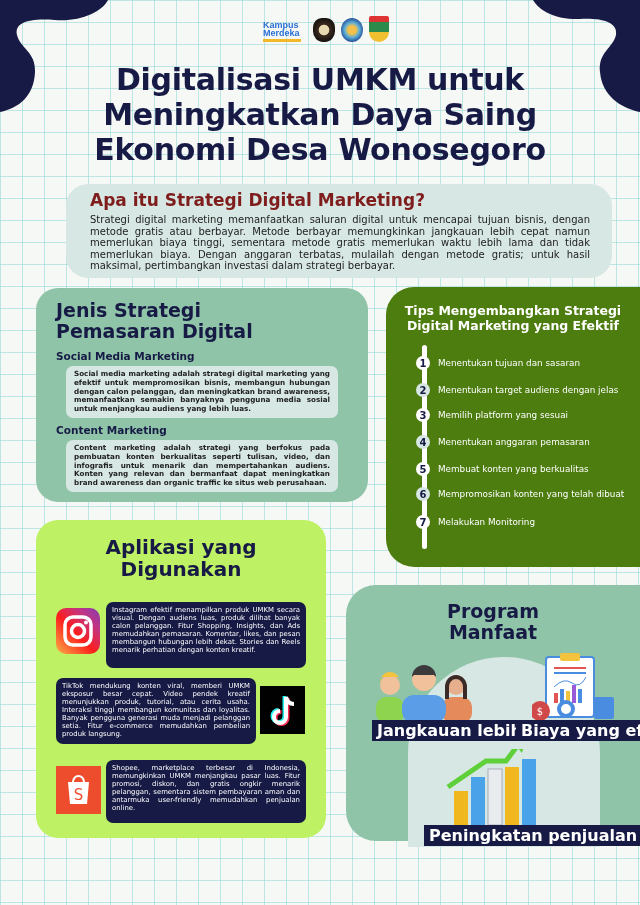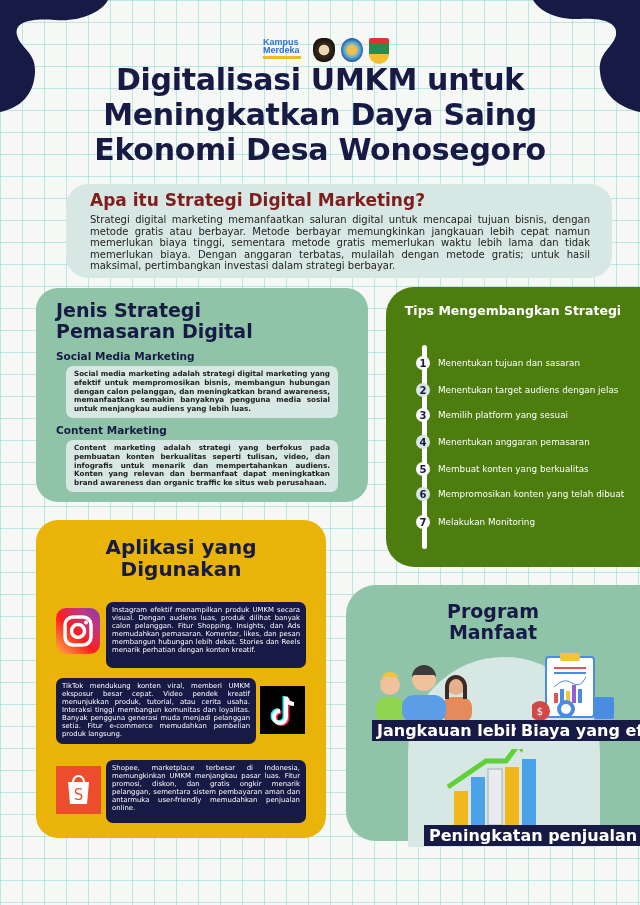--- a/index.html
+++ b/index.html
@@ -9,21 +9,21 @@
     font-family:"DejaVu Sans","Liberation Sans",sans-serif;
     color:#161a45;
     background-color:#f6f8f5;
     background-image:
       linear-gradient(to right, rgba(140,215,215,.55) 1px, transparent 1px),
       linear-gradient(to bottom, rgba(140,215,215,.55) 1px, transparent 1px);
     background-size:22px 22px;
     background-position:0 0;
   }
   .blob{position:absolute;}
-  .logos{position:absolute;left:263px;top:38px;display:flex;gap:6px;align-items:flex-start;}
+  .logos{position:absolute;left:263px;top:16px;display:flex;gap:6px;align-items:flex-end;}
   .logo-km{font-family:"Liberation Sans",sans-serif;font-weight:700;font-size:9px;line-height:8px;color:#2a6fd6;width:44px;}
   .logo-km .strip{display:block;margin-top:2px;height:3px;background:#f2b928;width:38px;}
   .logo-circ{width:22px;height:24px;border-radius:50%;}
   .title{
     position:absolute;left:0;top:62px;width:640px;text-align:center;
     font-family:"DejaVu Sans",sans-serif;font-weight:600;
     font-size:30px;line-height:35px;color:#161a45;letter-spacing:-0.3px;
   }
   .card{position:absolute;border-radius:22px;}
   .what{left:66px;top:184px;width:546px;height:94px;background:#d7e7e3;padding:6px 22px 0 24px;}
@@ -33,21 +33,21 @@
   .jenis h2{font-size:19px;line-height:21px;font-weight:700;color:#161a45;}
   .jenis h3{font-size:10.5px;font-weight:700;color:#161a45;margin:8px 0 4px 0;}
   .jenis .box{margin-left:10px;width:272px;background:#d7e7e3;border-radius:7px;padding:4px 8px;font-size:7.2px;line-height:8.8px;text-align:justify;color:#222;font-weight:bold;}
   .tips{left:386px;top:287px;width:254px;height:280px;background:#4d7c0f;border-radius:28px 0 0 28px;padding:16px 0 0 0;color:#fff;}
   .tips h2{font-size:12.5px;line-height:15px;font-weight:700;text-align:center;color:#fff;}
   .timeline{position:absolute;left:36px;top:58px;width:5px;height:204px;background:#fff;border-radius:3px;}
   .tip{position:absolute;left:30px;display:flex;align-items:center;}
   .tip .num{width:14px;height:14px;border-radius:50%;background:#fff;color:#161a45;font-size:10px;font-weight:700;display:flex;align-items:center;justify-content:center;}
   .tip .num.alt{background:#d7e7e3;}
   .tip .txt{font-size:8.8px;color:#fff;margin-left:8px;white-space:nowrap;}
-  .apps{left:36px;top:520px;width:290px;height:318px;background:#eab308;padding:16px 0 0 0;}
+  .apps{left:36px;top:520px;width:290px;height:318px;background:#bef264;padding:16px 0 0 0;}
   .apps h2{font-size:20px;line-height:22px;font-weight:700;text-align:center;color:#161a45;}
   .app-text{position:absolute;background:#161a45;color:#fff;border-radius:7px;padding:4px 6px;font-size:6.9px;line-height:8px;text-align:justify;}
   .ig{position:absolute;width:44px;height:46px;border-radius:10px;
       background:linear-gradient(45deg,#fcb045 0%,#fd1d1d 45%,#c13584 75%,#833ab4 100%);}
   .tt{position:absolute;width:45px;height:48px;background:#010101;}
   .sp{position:absolute;width:45px;height:48px;background:#ee4d2d;}
   .manfaat{left:346px;top:585px;width:294px;height:256px;background:#8fc4a8;border-radius:30px 0 0 30px;}
   .manfaat h2{position:absolute;left:0;width:294px;top:16px;text-align:center;font-size:19px;line-height:21px;font-weight:700;color:#161a45;}
   .arc{position:absolute;left:62px;top:72px;width:192px;height:190px;border-radius:96px 96px 0 0;background:#d7e7e3;}
   .lbl{position:absolute;background:#161a45;color:#fff;font-size:16px;font-weight:700;padding:1px 5px;white-space:nowrap;}
@@ -90,20 +90,21 @@
   </h2>
   <h3>Social Media Marketing</h3>
   <div class="box">Social media marketing adalah strategi digital marketing yang efektif untuk mempromosikan bisnis, membangun hubungan dengan calon pelanggan, dan meningkatkan brand awareness, memanfaatkan semakin banyaknya pengguna media sosial untuk menjangkau audiens yang lebih luas.</div>
   <h3 style="margin-top:6px;">Content Marketing</h3>
   <div class="box">Content marketing adalah strategi yang berfokus pada pembuatan konten berkualitas seperti tulisan, video, dan infografis untuk menarik dan mempertahankan audiens. Konten yang relevan dan bermanfaat dapat meningkatkan brand awareness dan organic traffic ke situs web perusahaan.</div>
 </div>
 
 <div class="card tips">
   <h2>
     <div>Tips Mengembangkan Strategi</div>
+    <div>Digital Marketing yang Efektif</div>
   </h2>
   <div class="timeline"></div>
   <div class="tip" style="top:69px">
       <span class="num">1</span>
       <span class="txt">Menentukan tujuan dan sasaran</span>
     </div>
   <div class="tip" style="top:96px">
       <span class="num alt">2</span>
       <span class="txt">Menentukan target audiens dengan jelas</span>
     </div>

